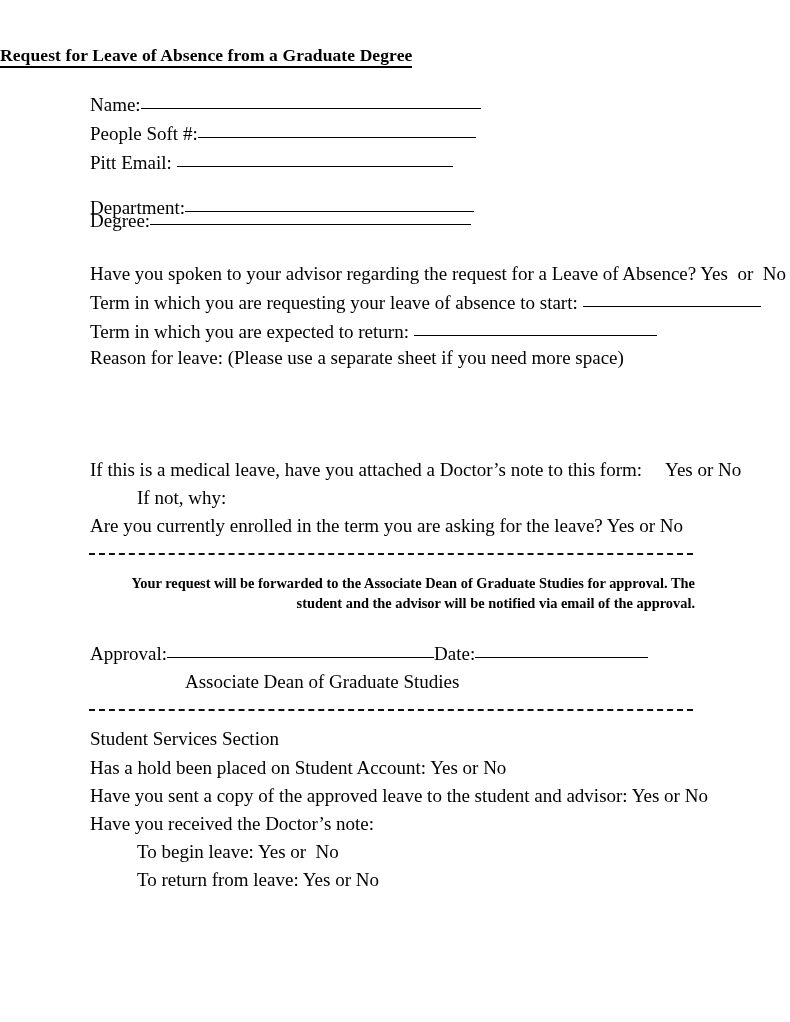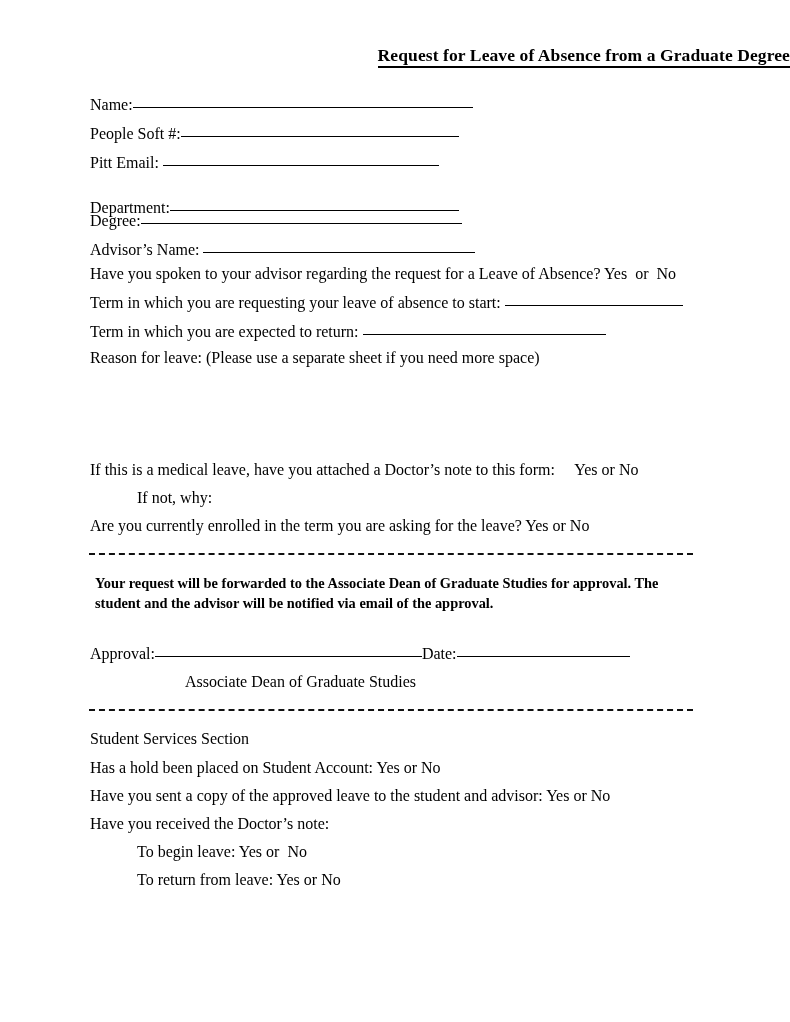--- a/index.html
+++ b/index.html
@@ -20,35 +20,35 @@
     inset: 0;
     background: #ffffff;
   }
 
   
   .doc-title {
     position: absolute;
     top: 45px;
     left: 0;
     width: 790px;
-    text-align: right;
+    text-align: left;
     font-size: 17.5px;
     font-weight: bold;
     letter-spacing: 0.1px;
   }
   .doc-title span {
     border-bottom: 2px solid #000;
     padding-bottom: 1px;
   }
 
   
   .row {
     position: absolute;
     left: 90px;
-    font-size: 16px;
+    font-size: 19px;
     line-height: 18px;
     white-space: pre;
   }
   .row.indent {
     left: 137px;
   }
 
   
   .rule {
     display: inline-block;
@@ -64,21 +64,21 @@
     width: 604px;
     height: 0;
     border-top: 2.2px dashed #111;
   }
 
   
   .notice {
     position: absolute;
     left: 95px;
     width: 600px;
-    text-align: left;
+    text-align: right;
     font-size: 14.4px;
     font-weight: bold;
     line-height: 20px;
   }
 
   .bold { font-weight: normal; }
 </style>
 </head>
 <body>
 
@@ -89,21 +89,20 @@
   <div class="row" style="top:96px;"><span>Name:</span><span class="rule" style="width:340px;"></span></div>
 
   <div class="row" style="top:125px;"><span>People Soft #:</span><span class="rule" style="width:278px;"></span></div>
 
   <div class="row" style="top:154px;"><span>Pitt Email: </span><span class="rule" style="width:276px;"></span></div>
 
   <div class="row" style="top:199px;"><span>Department:</span><span class="rule" style="width:289px;"></span></div>
 
   <div class="row" style="top:212px;"><span>Degree:</span><span class="rule" style="width:321px;"></span></div>
 
-  <div class="row" style="top:241px;"><span>Advisor’s Name: </span><span class="rule" style="width:272px;"></span></div>
 
   <div class="row" style="top:265px;">Have you spoken to your advisor regarding the request for a Leave of Absence? Yes  or  No</div>
 
   <div class="row" style="top:294px;"><span>Term in which you are requesting your leave of absence to start: </span><span class="rule" style="width:178px;"></span></div>
 
   <div class="row" style="top:323px;"><span>Term in which you are expected to return: </span><span class="rule" style="width:243px;"></span></div>
 
   <div class="row" style="top:461px;">If this is a medical leave, have you attached a Doctor’s note to this form:     Yes or No</div>
 
   <div class="row" style="top:349px;">Reason for leave: (Please use a separate sheet if you need more space)</div>

